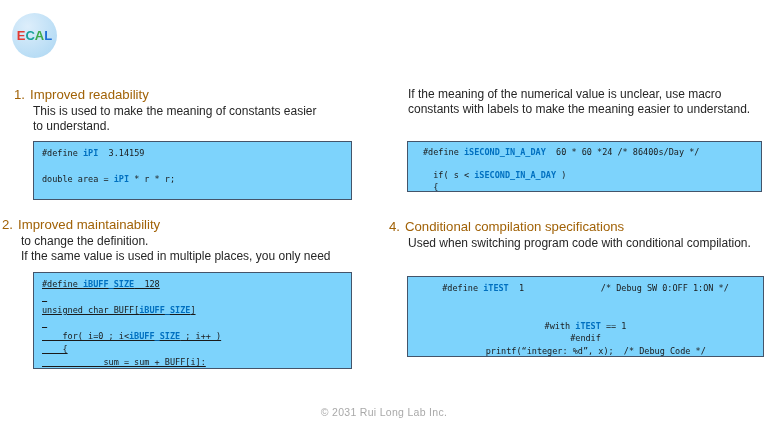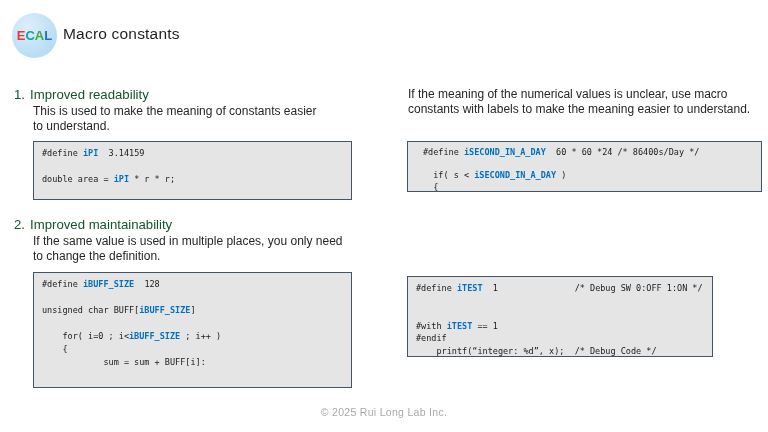--- a/index.html
+++ b/index.html
@@ -16,92 +16,99 @@
     display:flex; align-items:center; justify-content:center;
     font-weight:bold; font-size:13px; letter-spacing:0px;
   }
   .logo span { line-height:1; }
   .page-title {
     position:absolute; left:63px; top:25px; font-size:15.5px; color:#1f1f1f;
     letter-spacing:.2px;
   }
   
   .section { position:absolute; color:#1a1a1a; }
-  .sec-heading { font-size:13.2px; color:#14532d; white-space:nowrap; }
+  .sec-heading { font-size:13.2px; color:#a16207; white-space:nowrap; }
   .sec-heading .num { display:inline-block; }
   .sec-heading .h   { display:inline-block; margin-left:5px; }
   .sec-body { padding-left:19px; margin-top:2px; }
   .body-line { font-size:12px; line-height:15.2px; color:#262626; white-space:nowrap; }
   .s1 { left:14px;  top:87px;  }
-  .s2 { left:14px;  top:217px; }
+  .s2 { left:2px;  top:217px; }
   .s3 { left:389px; top:85px;  }
   .s4 { left:389px; top:219px; }
   
   .code-box {
-    position:absolute; background:#e5e5e5;
+    position:absolute; background:#7dd3fc;
     border:1px solid var(--border, #44546a);
     padding:5px 8px; box-sizing:border-box; overflow:hidden;
     font-family:"DejaVu Sans Mono","Liberation Mono",monospace;
     font-size:8.5px; color:#1a1a1a;
   }
   .code-line { white-space:pre; line-height:13px; height:13px; }
   .b1 { left:33px;  top:141px; width:319px; height:59px;  }
-  .b2 { left:33px;  top:272px; width:319px; height:116px; }
+  .b2 { left:33px;  top:272px; width:319px; height:97px;text-decoration:underline; }
   .b3 { left:407px; top:141px; width:355px; height:51px;padding-left:15px;  }
   .b3 .code-line { line-height:11.5px; height:11.5px; }
-  .b4 { left:407px; top:276px; width:306px; height:81px;  }
+  .b4 { left:407px; top:276px; width:357px; height:81px;text-align:center;  }
   .b4 .code-line { line-height:12.5px; height:12.5px; }
   .kw { color:var(--kw, #0070C0); font-weight:bold; }
   
   .footer {
     position:absolute; left:0; top:406px; width:768px; text-align:center;
     font-size:10.5px; color:#a9a9a9; letter-spacing:.3px;
   }
 </style>
 </head>
 <body>
 
 <div class="slide">
 
   <div class="logo">
     <span style="color: rgb(226, 59, 51);">E</span>
       <span style="color: rgb(24, 160, 154);">C</span>
       <span style="color: rgb(61, 170, 71);">A</span>
       <span style="color: rgb(31, 111, 214);">L</span>
   </div>
 
-  <div class="page-title">Macro constants</div>
 
   <div class="section s1">
     <div class="sec-heading">
       <span class="num">1.</span><span class="h">Improved readability</span>
     </div>
     <div class="sec-body">
         <div class="body-line">This is used to make the meaning of constants easier</div>
         <div class="body-line">to understand.</div>
       </div>
   </div>
 
   <div class="section s2">
     <div class="sec-heading">
       <span class="num">2.</span><span class="h">Improved maintainability</span>
     </div>
     <div class="sec-body">
+        <div class="body-line">to change the definition.</div>
         <div class="body-line">If the same value is used in multiple places, you only need</div>
-        <div class="body-line">to change the definition.</div>
       </div>
   </div>
 
   <div class="section s3">
     <div class="sec-body">
-        <div class="body-line">If the meaning of the numerical values is unclear, use macro</div>
+        <div class="body-line">If the meaning of the numerical value is unclear, use macro</div>
         <div class="body-line">constants with labels to make the meaning easier to understand.</div>
       </div>
   </div>
 
+  <div class="section s4">
+    <div class="sec-heading">
+      <span class="num">4.</span><span class="h">Conditional compilation specifications</span>
+    </div>
+    <div class="sec-body">
+        <div class="body-line">Used when switching program code with conditional compilation.</div>
+      </div>
+  </div>
 
   <div class="code-box b1">
       <div class="code-line"><span>#define </span><span class="kw">iPI</span><span>  3.14159</span></div>
       <div class="code-line">&nbsp;</div>
       <div class="code-line"><span>double area = </span><span class="kw">iPI</span><span> * r * r;</span></div>
     </div>
   <div class="code-box b2">
       <div class="code-line"><span>#define </span><span class="kw">iBUFF_SIZE</span><span>  128</span></div>
       <div class="code-line">&nbsp;</div>
       <div class="code-line"><span>unsigned char BUFF[</span><span class="kw">iBUFF_SIZE</span><span>]</span></div>
@@ -118,15 +125,15 @@
     </div>
   <div class="code-box b4">
       <div class="code-line"><span>#define </span><span class="kw">iTEST</span><span>  1               /* Debug SW 0:OFF 1:ON */</span></div>
       <div class="code-line">&nbsp;</div>
       <div class="code-line">&nbsp;</div>
       <div class="code-line"><span>#with </span><span class="kw">iTEST</span><span> == 1</span></div>
       <div class="code-line"><span>#endif</span></div>
       <div class="code-line"><span>    printf(“integer: %d”, x);  /* Debug Code */</span></div>
     </div>
 
-  <div class="footer">© 2025 Rui Long Lab Inc.</div>
+  <div class="footer">© 2031 Rui Long Lab Inc.</div>
 
 </div>
 
 </body></html>

